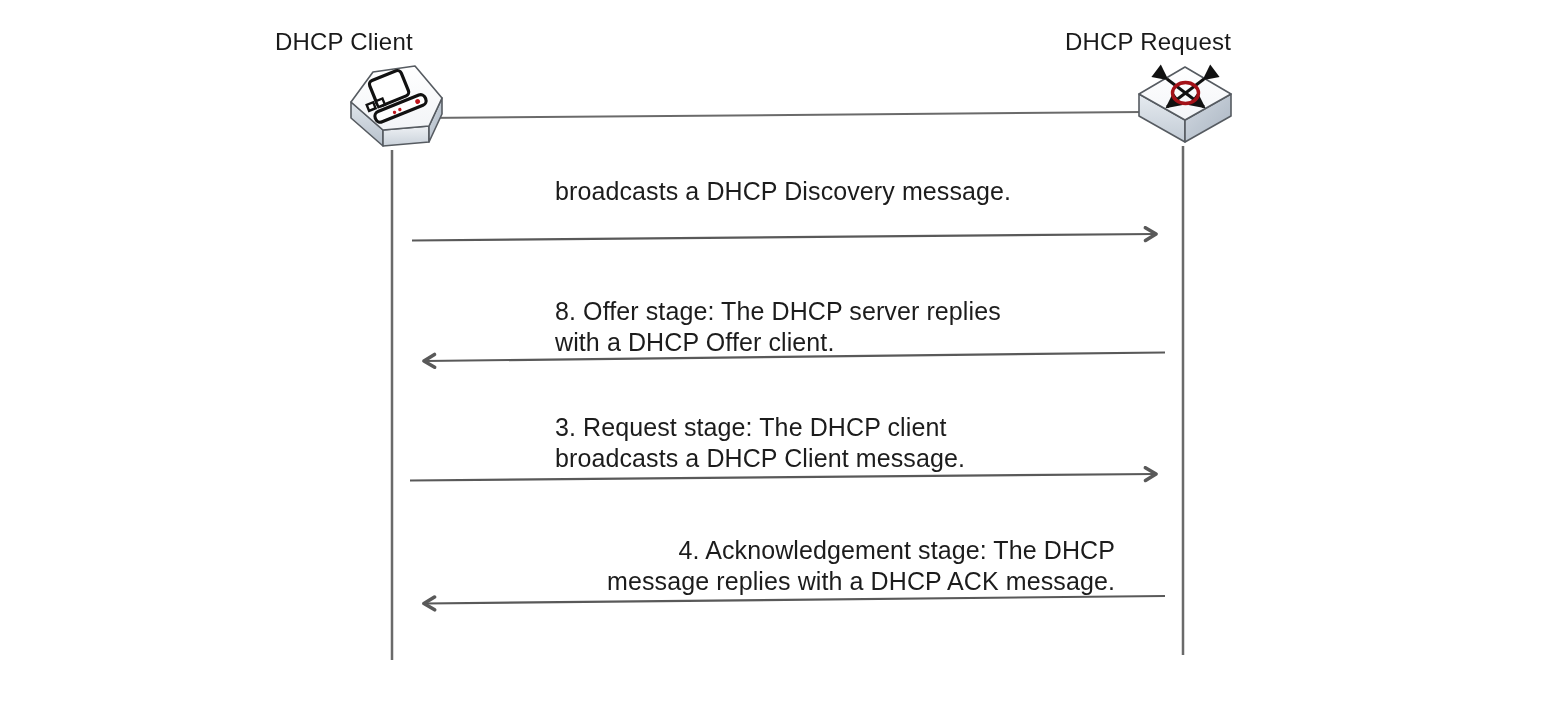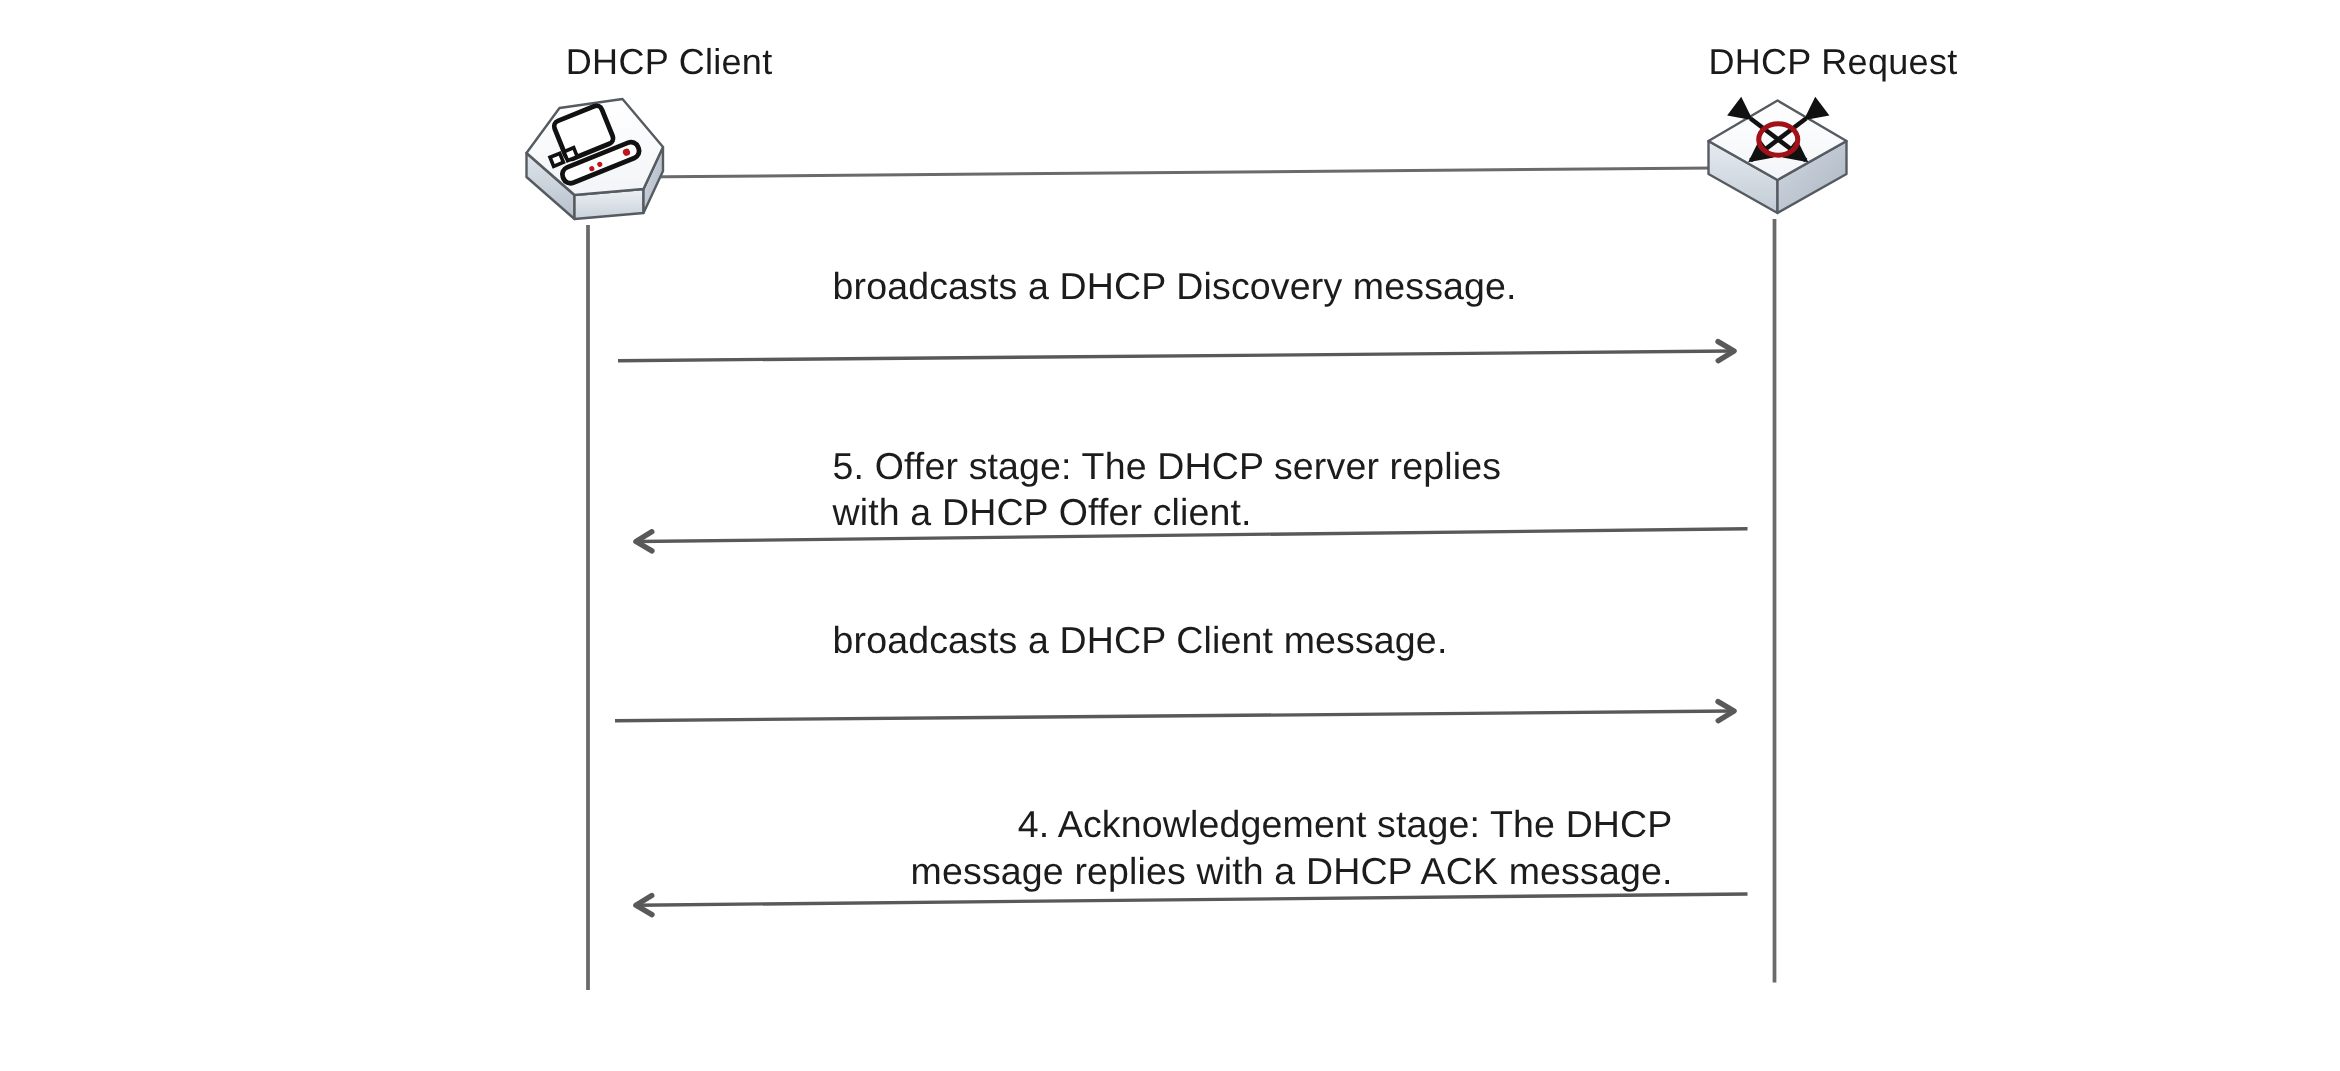--- a/index.html
+++ b/index.html
@@ -7,21 +7,21 @@
     position: relative;
     width: 1560px;
     height: 714px;
     background: #ffffff;
     overflow: hidden;
     font-family: "Liberation Sans", "DejaVu Sans", sans-serif;
   }
   .abs { position: absolute; }
   .actor-label {
     width: 240px;
-    text-align: right;
+    text-align: left;
     font-size: 24px;
     font-weight: 500;
     color: #1a1a1a;
     letter-spacing: 0.2px;
   }
   .msg-text {
     left: 555px;
     width: 560px;
     font-size: 25px;
     line-height: 31px;
@@ -120,24 +120,25 @@
       <line x1="34" y1="17" x2="71" y2="45" stroke="#111111" stroke-width="3" marker-start="url(#iconTri)" marker-end="url(#iconTri)"></line>
       <line x1="71" y1="17" x2="34" y2="45" stroke="#111111" stroke-width="3" marker-start="url(#iconTri)" marker-end="url(#iconTri)"></line>
       <ellipse cx="52.5" cy="31" rx="13" ry="10.5" fill="none" stroke="#a31118" stroke-width="3.4"></ellipse>
     </g>
   </svg>
 
   <div class="abs msg-text" style="top:176px;">
     <div>broadcasts a DHCP Discovery message.</div>
   </div>
   <div class="abs msg-text" style="top:296px;">
-    <div>5. Offer stage: The DHCP server replies</div>
+    <div>8. Offer stage: The DHCP server replies</div>
     <div>with a DHCP Offer client.</div>
   </div>
   <div class="abs msg-text" style="top:412px;">
+    <div>3. Request stage: The DHCP client</div>
     <div>broadcasts a DHCP Client message.</div>
   </div>
   <div class="abs msg-text" style="top:535px;text-align:right;">
     <div>4. Acknowledgement stage: The DHCP</div>
     <div>message replies with a DHCP ACK message.</div>
   </div>
 
 </div>
 
 </body></html>

